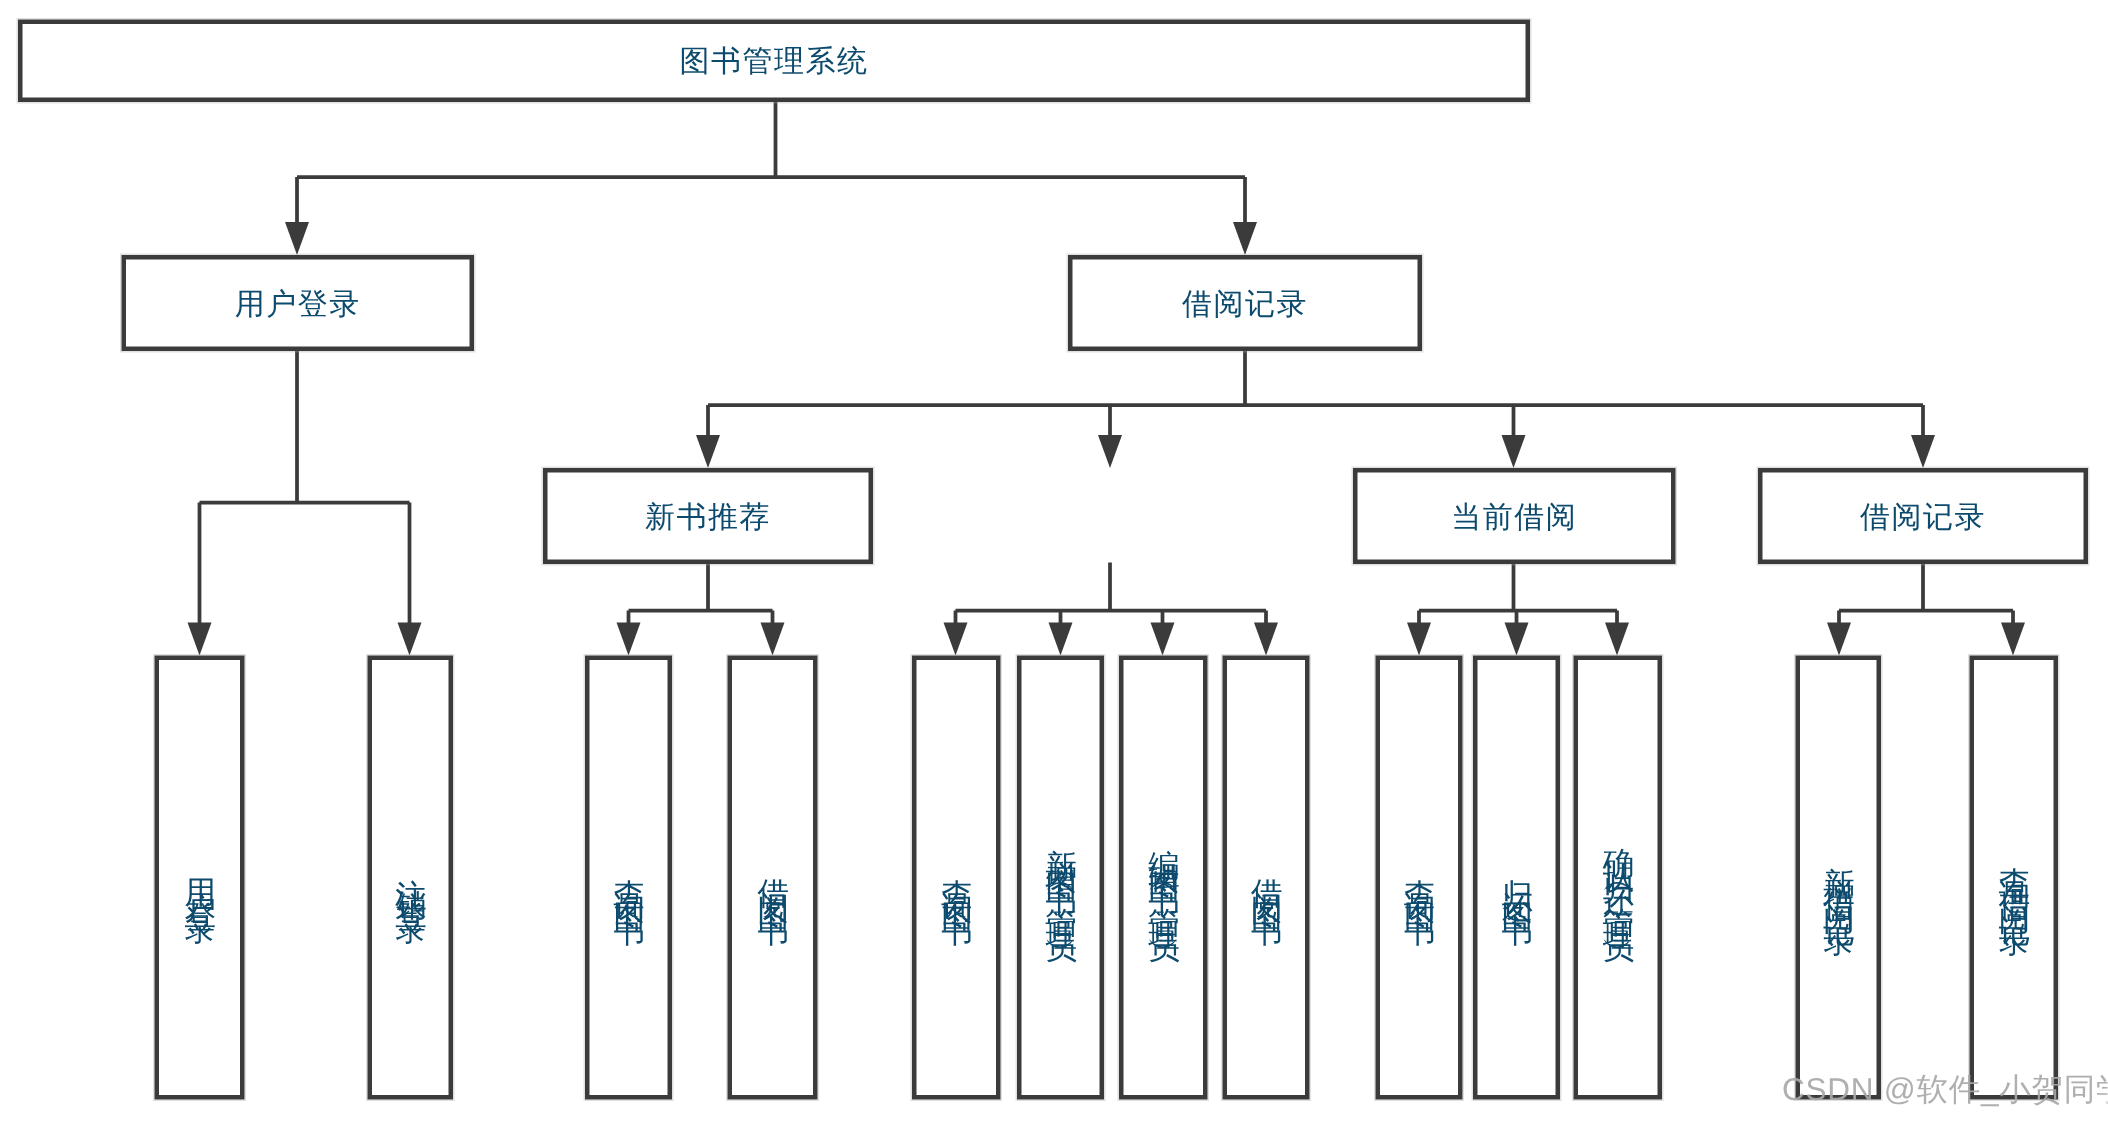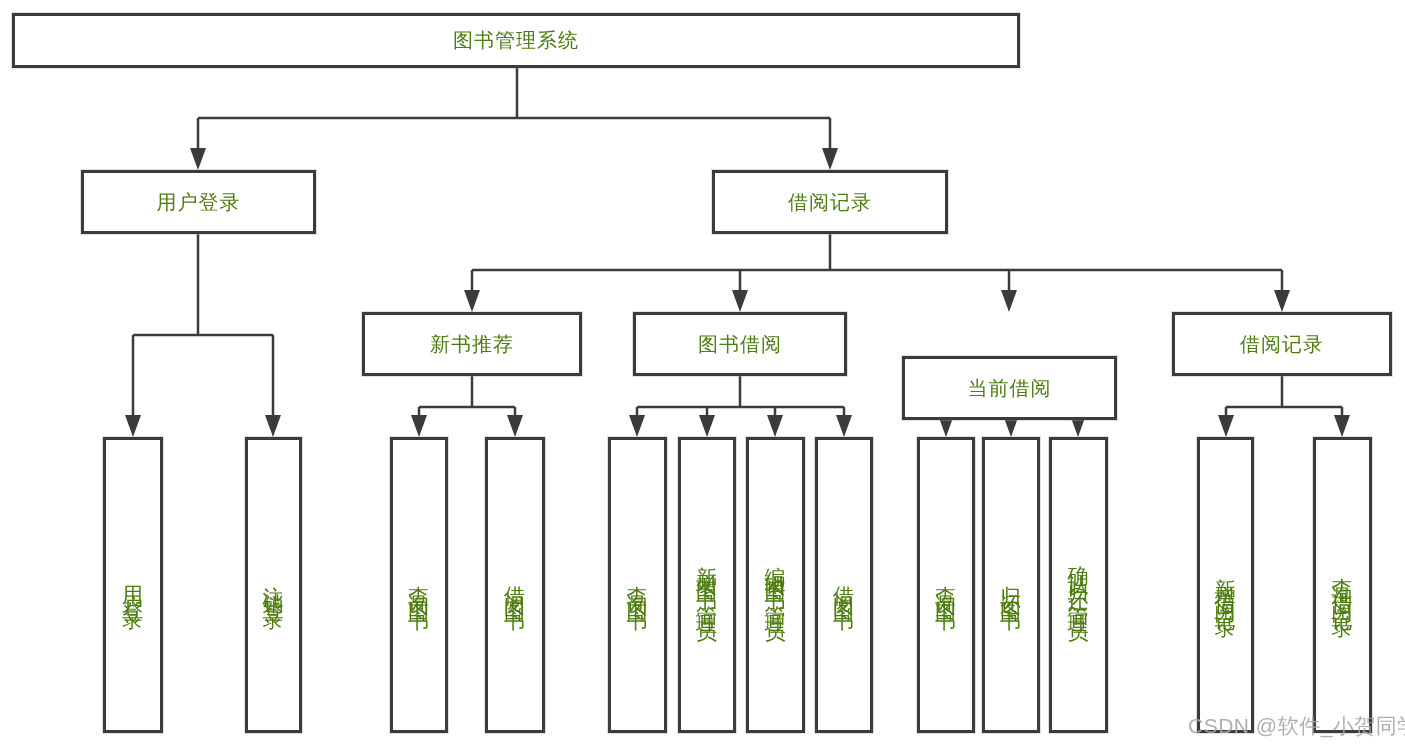--- a/index.html
+++ b/index.html
@@ -26,21 +26,21 @@
     z-index: 1;
   }
   .box {
     position: absolute;
     background: #ffffff;
     border: 3px solid #3b3b3b;
     box-shadow: 0 0 0 1px rgba(165,165,165,0.35);
     display: flex;
     align-items: center;
     justify-content: center;
-    color: #4d7c0f;
+    color: #0c4a6e;
     z-index: 2;
     box-sizing: border-box;
   }
   .hbox span {
     font-size: 20px;
     letter-spacing: 1px;
     white-space: nowrap;
   }
   .vbox span {
     writing-mode: vertical-rl;
@@ -120,24 +120,21 @@
   <div class="box hbox" style="left:81px; top:170px; width:235px; height:64px;">
     <span>用户登录</span>
   </div>
   <div class="box hbox" style="left:712px; top:170px; width:236px; height:64px;">
     <span>借阅记录</span>
   </div>
 
   <div class="box hbox" style="left:362px; top:312px; width:220px; height:64px;">
     <span>新书推荐</span>
   </div>
-  <div class="box hbox" style="left:633px; top:312px; width:214px; height:64px;">
-    <span>图书借阅</span>
-  </div>
-  <div class="box hbox" style="left:902px; top:312px; width:215px; height:64px;margin-top:44px;">
+  <div class="box hbox" style="left:902px; top:312px; width:215px; height:64px;">
     <span>当前借阅</span>
   </div>
   <div class="box hbox" style="left:1172px; top:312px; width:220px; height:64px;">
     <span>借阅记录</span>
   </div>
 
   <div class="box vbox" style="left:103px; top:437px; width:60px; height:296px;">
     <span>用户登录</span>
   </div>
   <div class="box vbox" style="left:245px; top:437px; width:57px; height:296px;">

